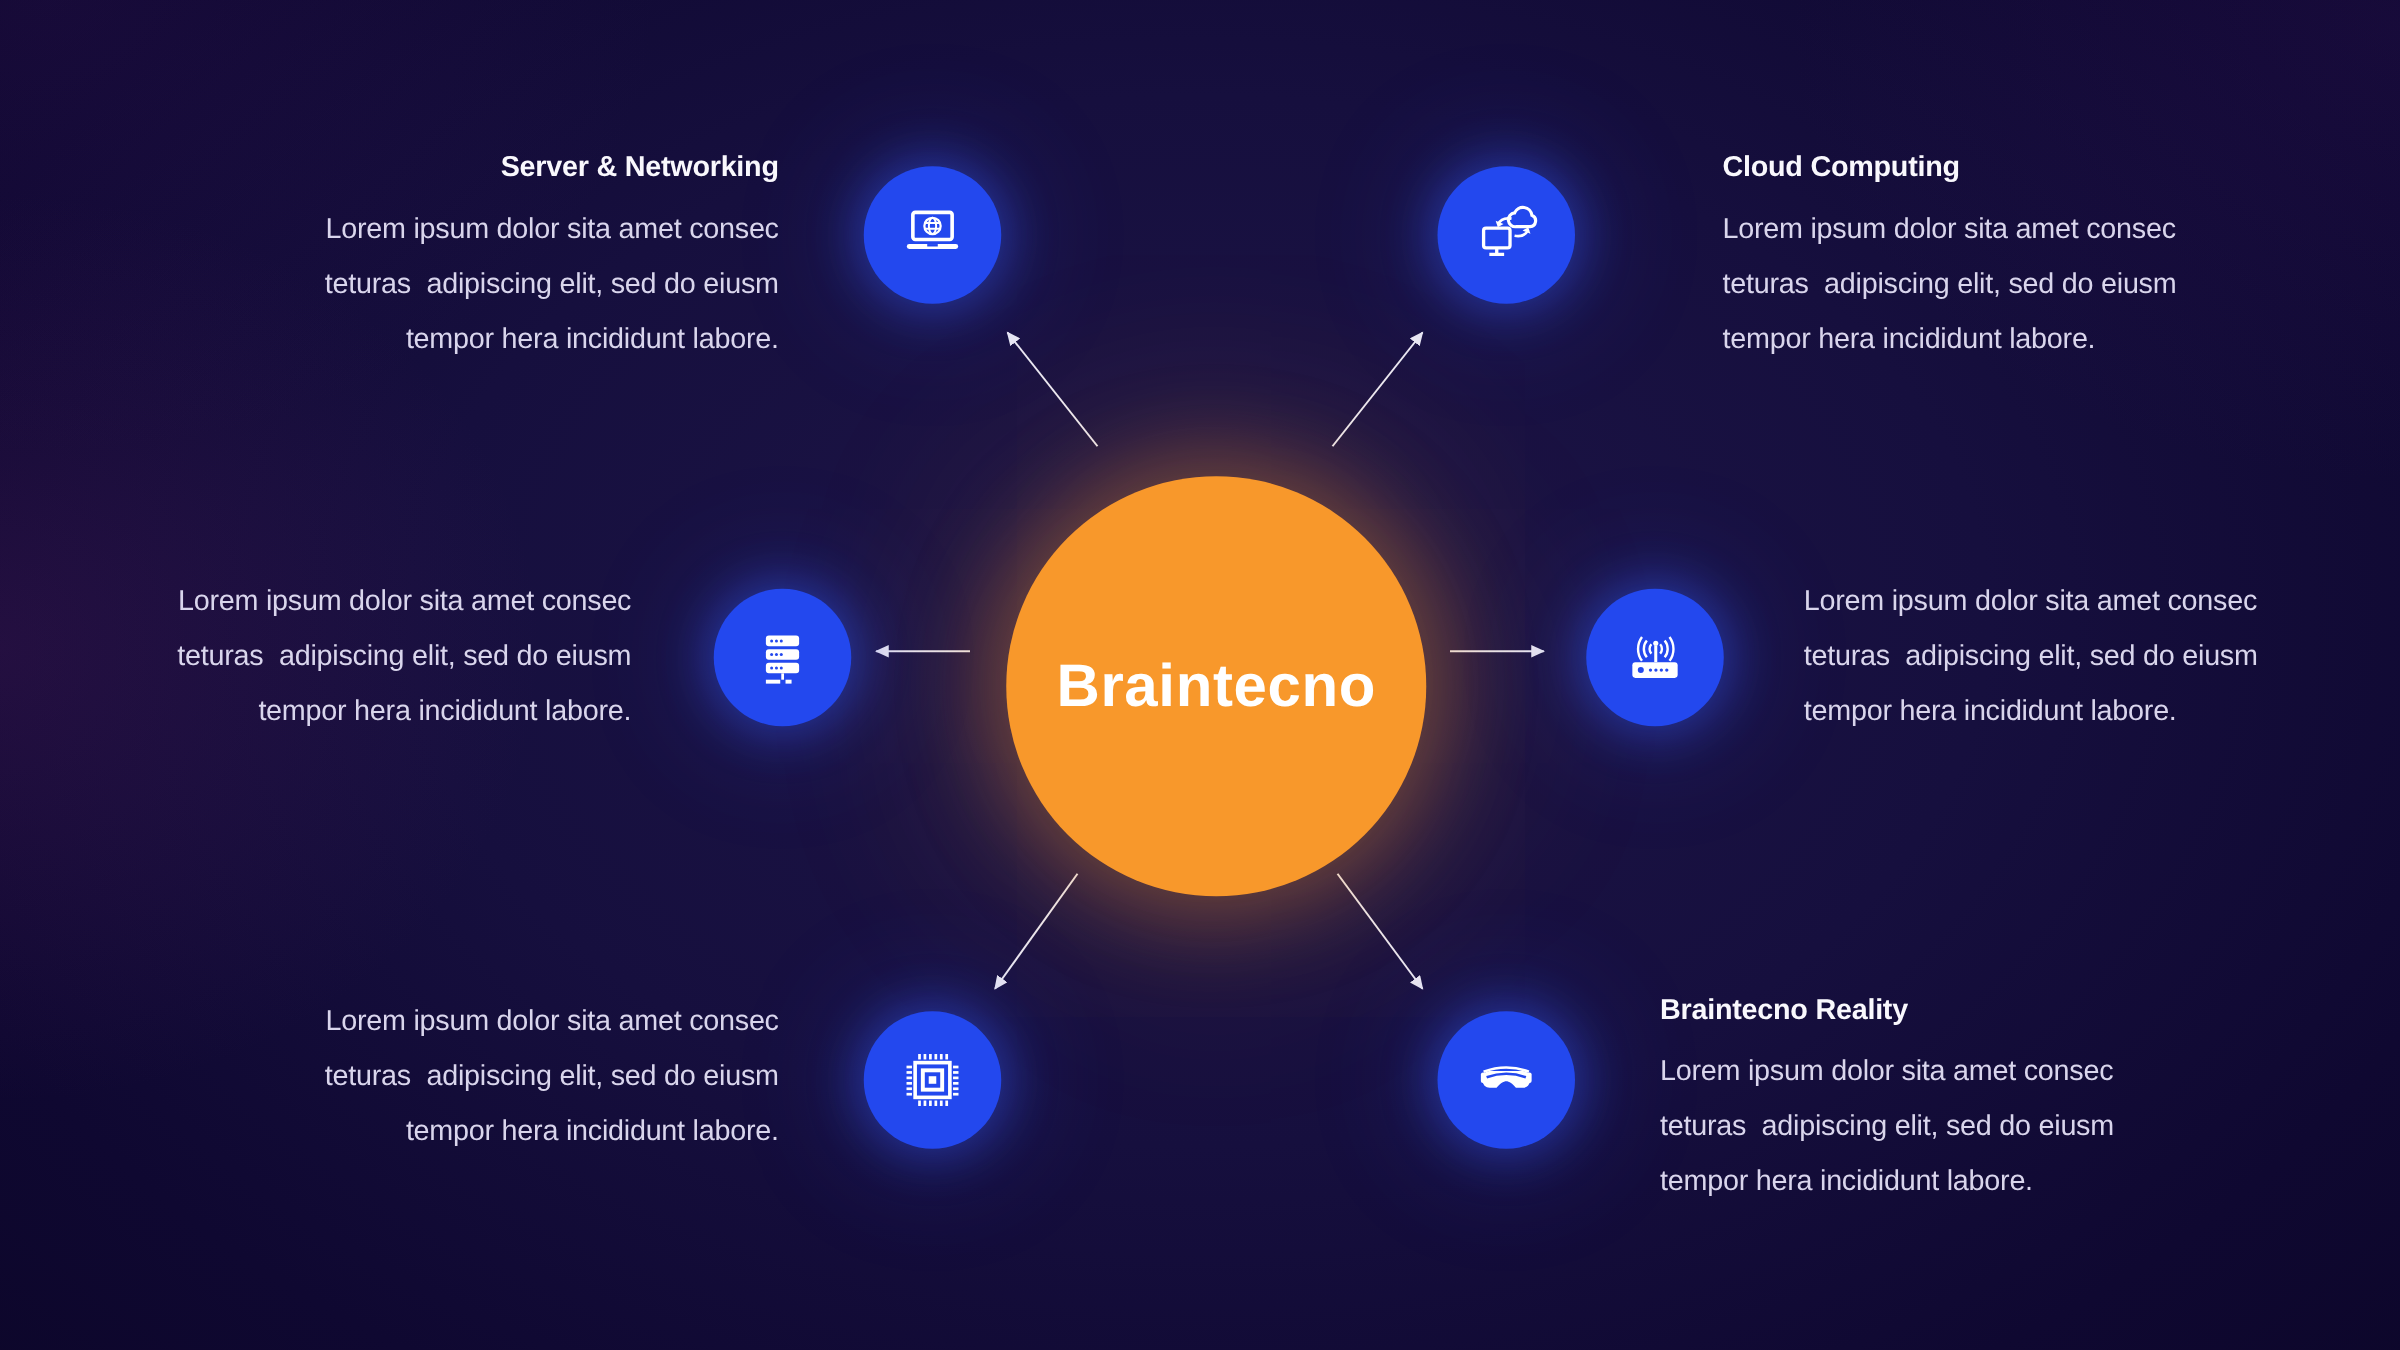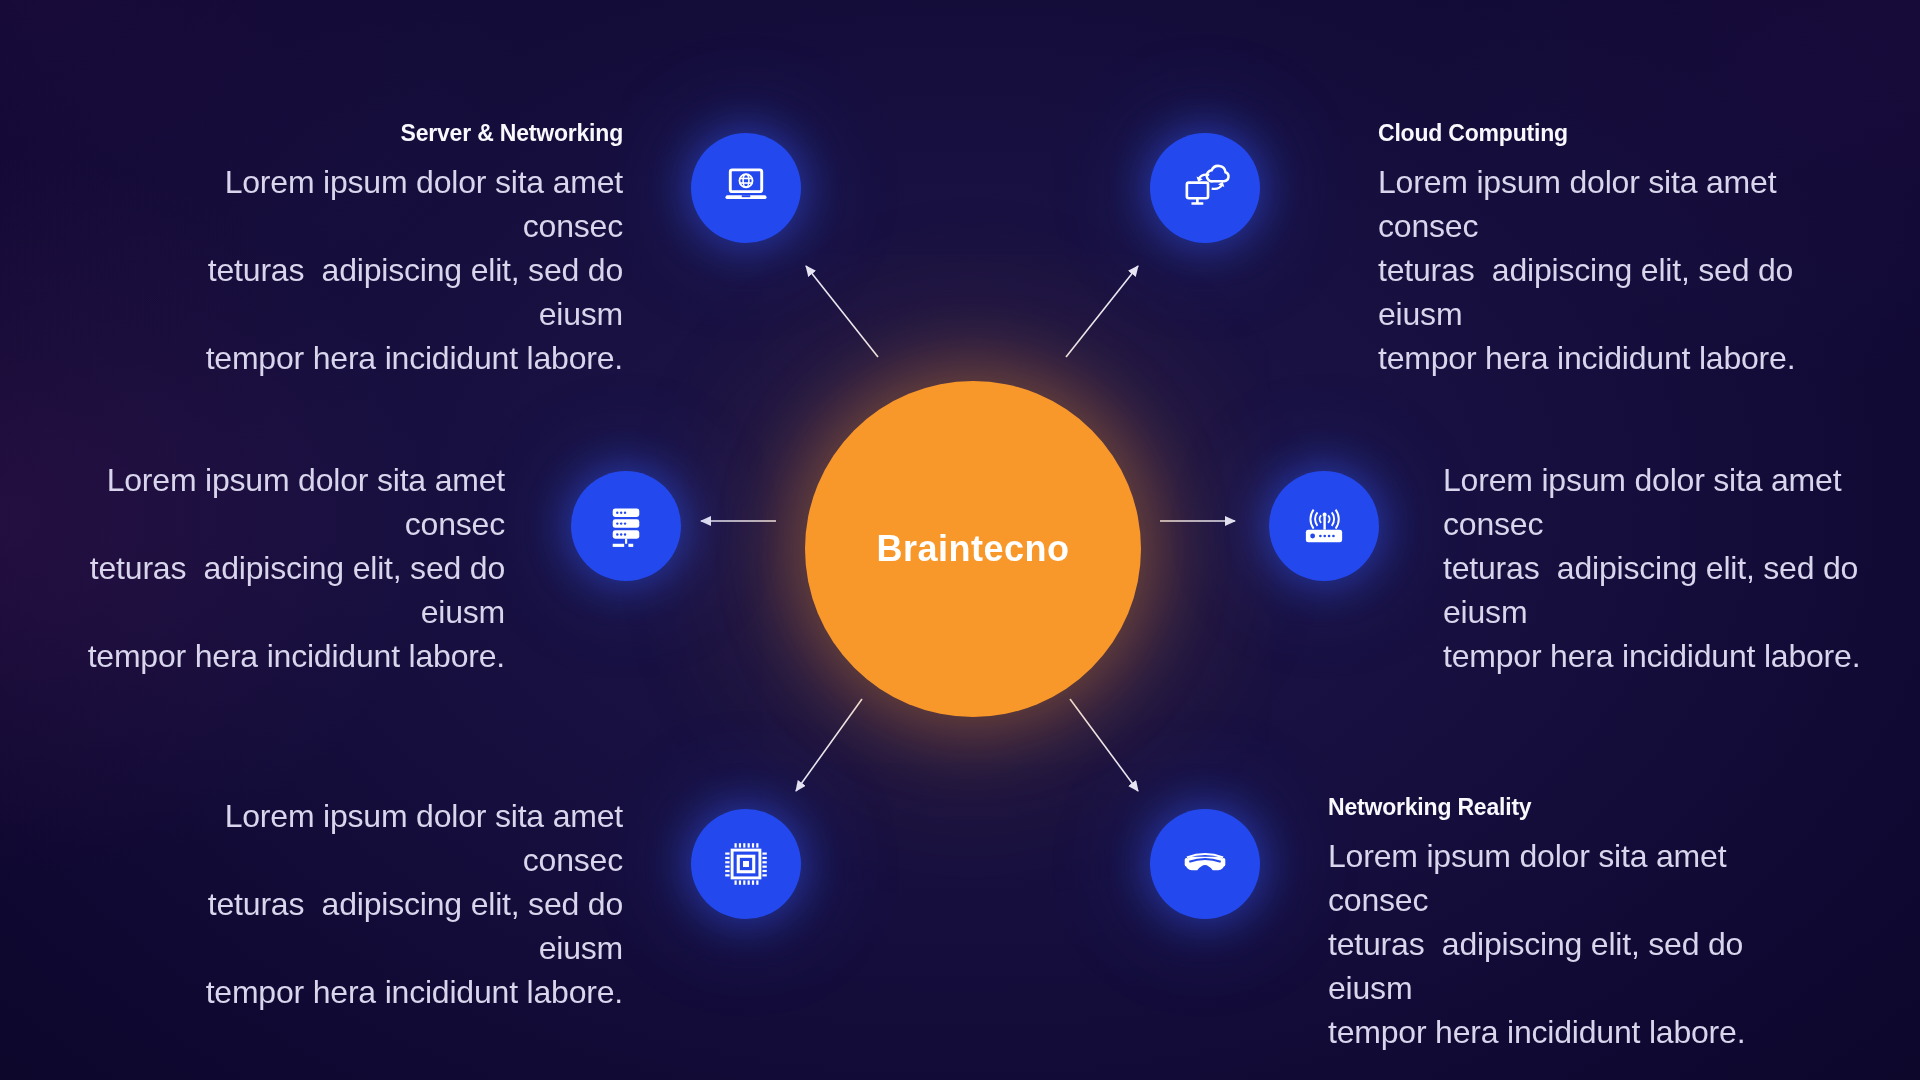--- a/index.html
+++ b/index.html
@@ -17,21 +17,21 @@
   }
   .arrows { position:absolute; inset:0; pointer-events:none; }
 
   .center-circle {
     position:absolute; left:805px; top:381px; width:336px; height:336px;
     border-radius:50%; background:#F8982B;
     box-shadow: 0 0 70px 15px rgba(248,152,43,.34), 0 0 160px 55px rgba(248,152,43,.12);
     display:flex; align-items:center; justify-content:center;
   }
   .center-circle .hub-label {
-    font-size:36px; font-weight:bold; color:#FFFFFF; letter-spacing:.5px;
+    font-size:48px; font-weight:bold; color:#FFFFFF; letter-spacing:.5px;
   }
 
   .icon-circle {
     position:absolute; width:110px; height:110px; border-radius:50%;
     background:#2348EE;
     box-shadow: 0 0 38px 6px rgba(54,94,255,.42), 0 0 90px 22px rgba(54,94,255,.16);
     display:flex; align-items:center; justify-content:center;
   }
   .icon-circle svg { width:58px; height:58px; display:block; }
 
@@ -39,21 +39,21 @@
   .pos-icon-ml{left:571px;top:471px}  .pos-icon-mr{left:1269px;top:471px}
   .pos-icon-bl{left:691px;top:809px}  .pos-icon-br{left:1150px;top:809px}
 
   .node-text { position:absolute; width:430px; }
   .align-right { text-align:right; }
   .node-text h3 {
     margin:0 0 13px; font-size:23px; font-weight:bold;
     color:#F9F8FD; letter-spacing:-0.2px;
   }
   .node-text p {
-    margin:0; font-size:32px; line-height:44px;
+    margin:0; font-size:23px; line-height:44px;
     color:#D9D5EC; letter-spacing:-0.2px;
   }
   .node-text p span { display:block; white-space:pre-wrap; }
 
   .pos-text-tl{left:193px;top:120px}   .pos-text-tr{left:1378px;top:120px}
   .pos-text-ml{left:75px;top:458px}    .pos-text-mr{left:1443px;top:458px}
   .pos-text-bl{left:193px;top:794px}   .pos-text-br{left:1328px;top:794px}
 </style>
 </head>
 <body>
@@ -235,21 +235,21 @@
 
   <div class="node-text align-right pos-text-bl">
     <p>
       <span>Lorem ipsum dolor sita amet consec</span>
       <span>teturas  adipiscing elit, sed do eiusm</span>
       <span>tempor hera incididunt labore.</span>
     </p>
   </div>
 
   <div class="node-text pos-text-br">
-    <h3>Networking Reality</h3>
+    <h3>Braintecno Reality</h3>
     <p>
       <span>Lorem ipsum dolor sita amet consec</span>
       <span>teturas  adipiscing elit, sed do eiusm</span>
       <span>tempor hera incididunt labore.</span>
     </p>
   </div>
 
 </div>
 
 </body></html>

